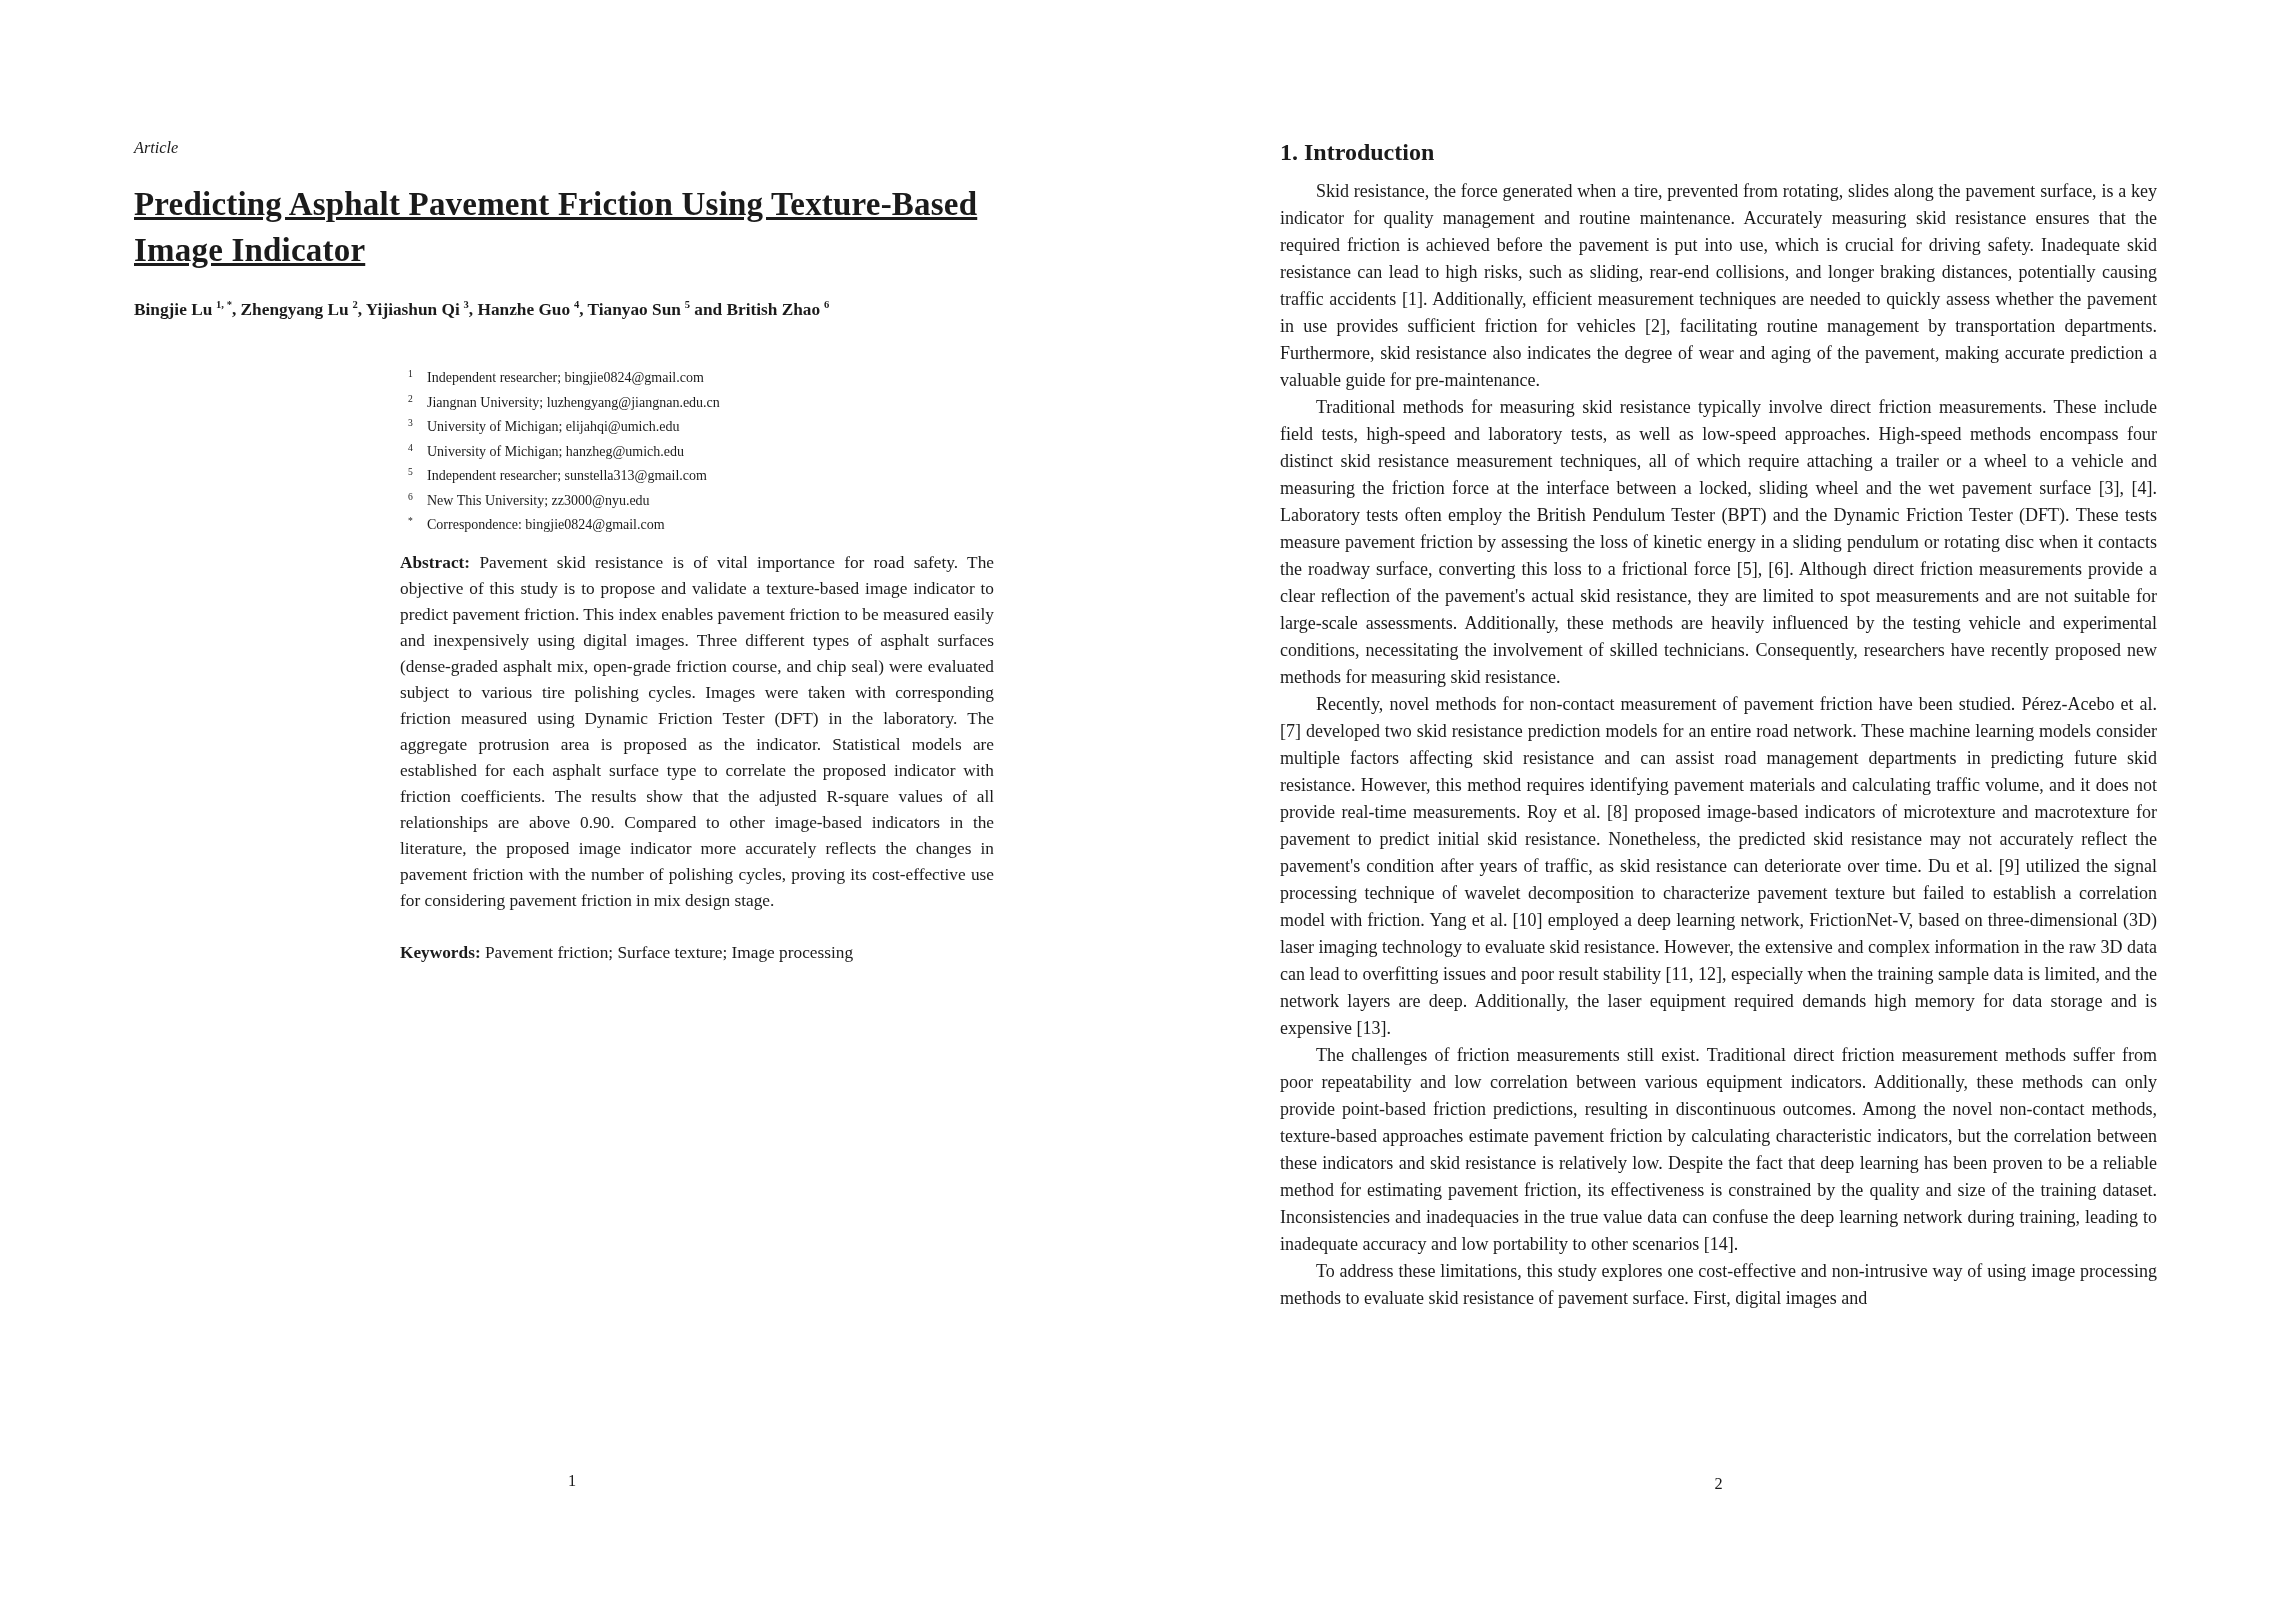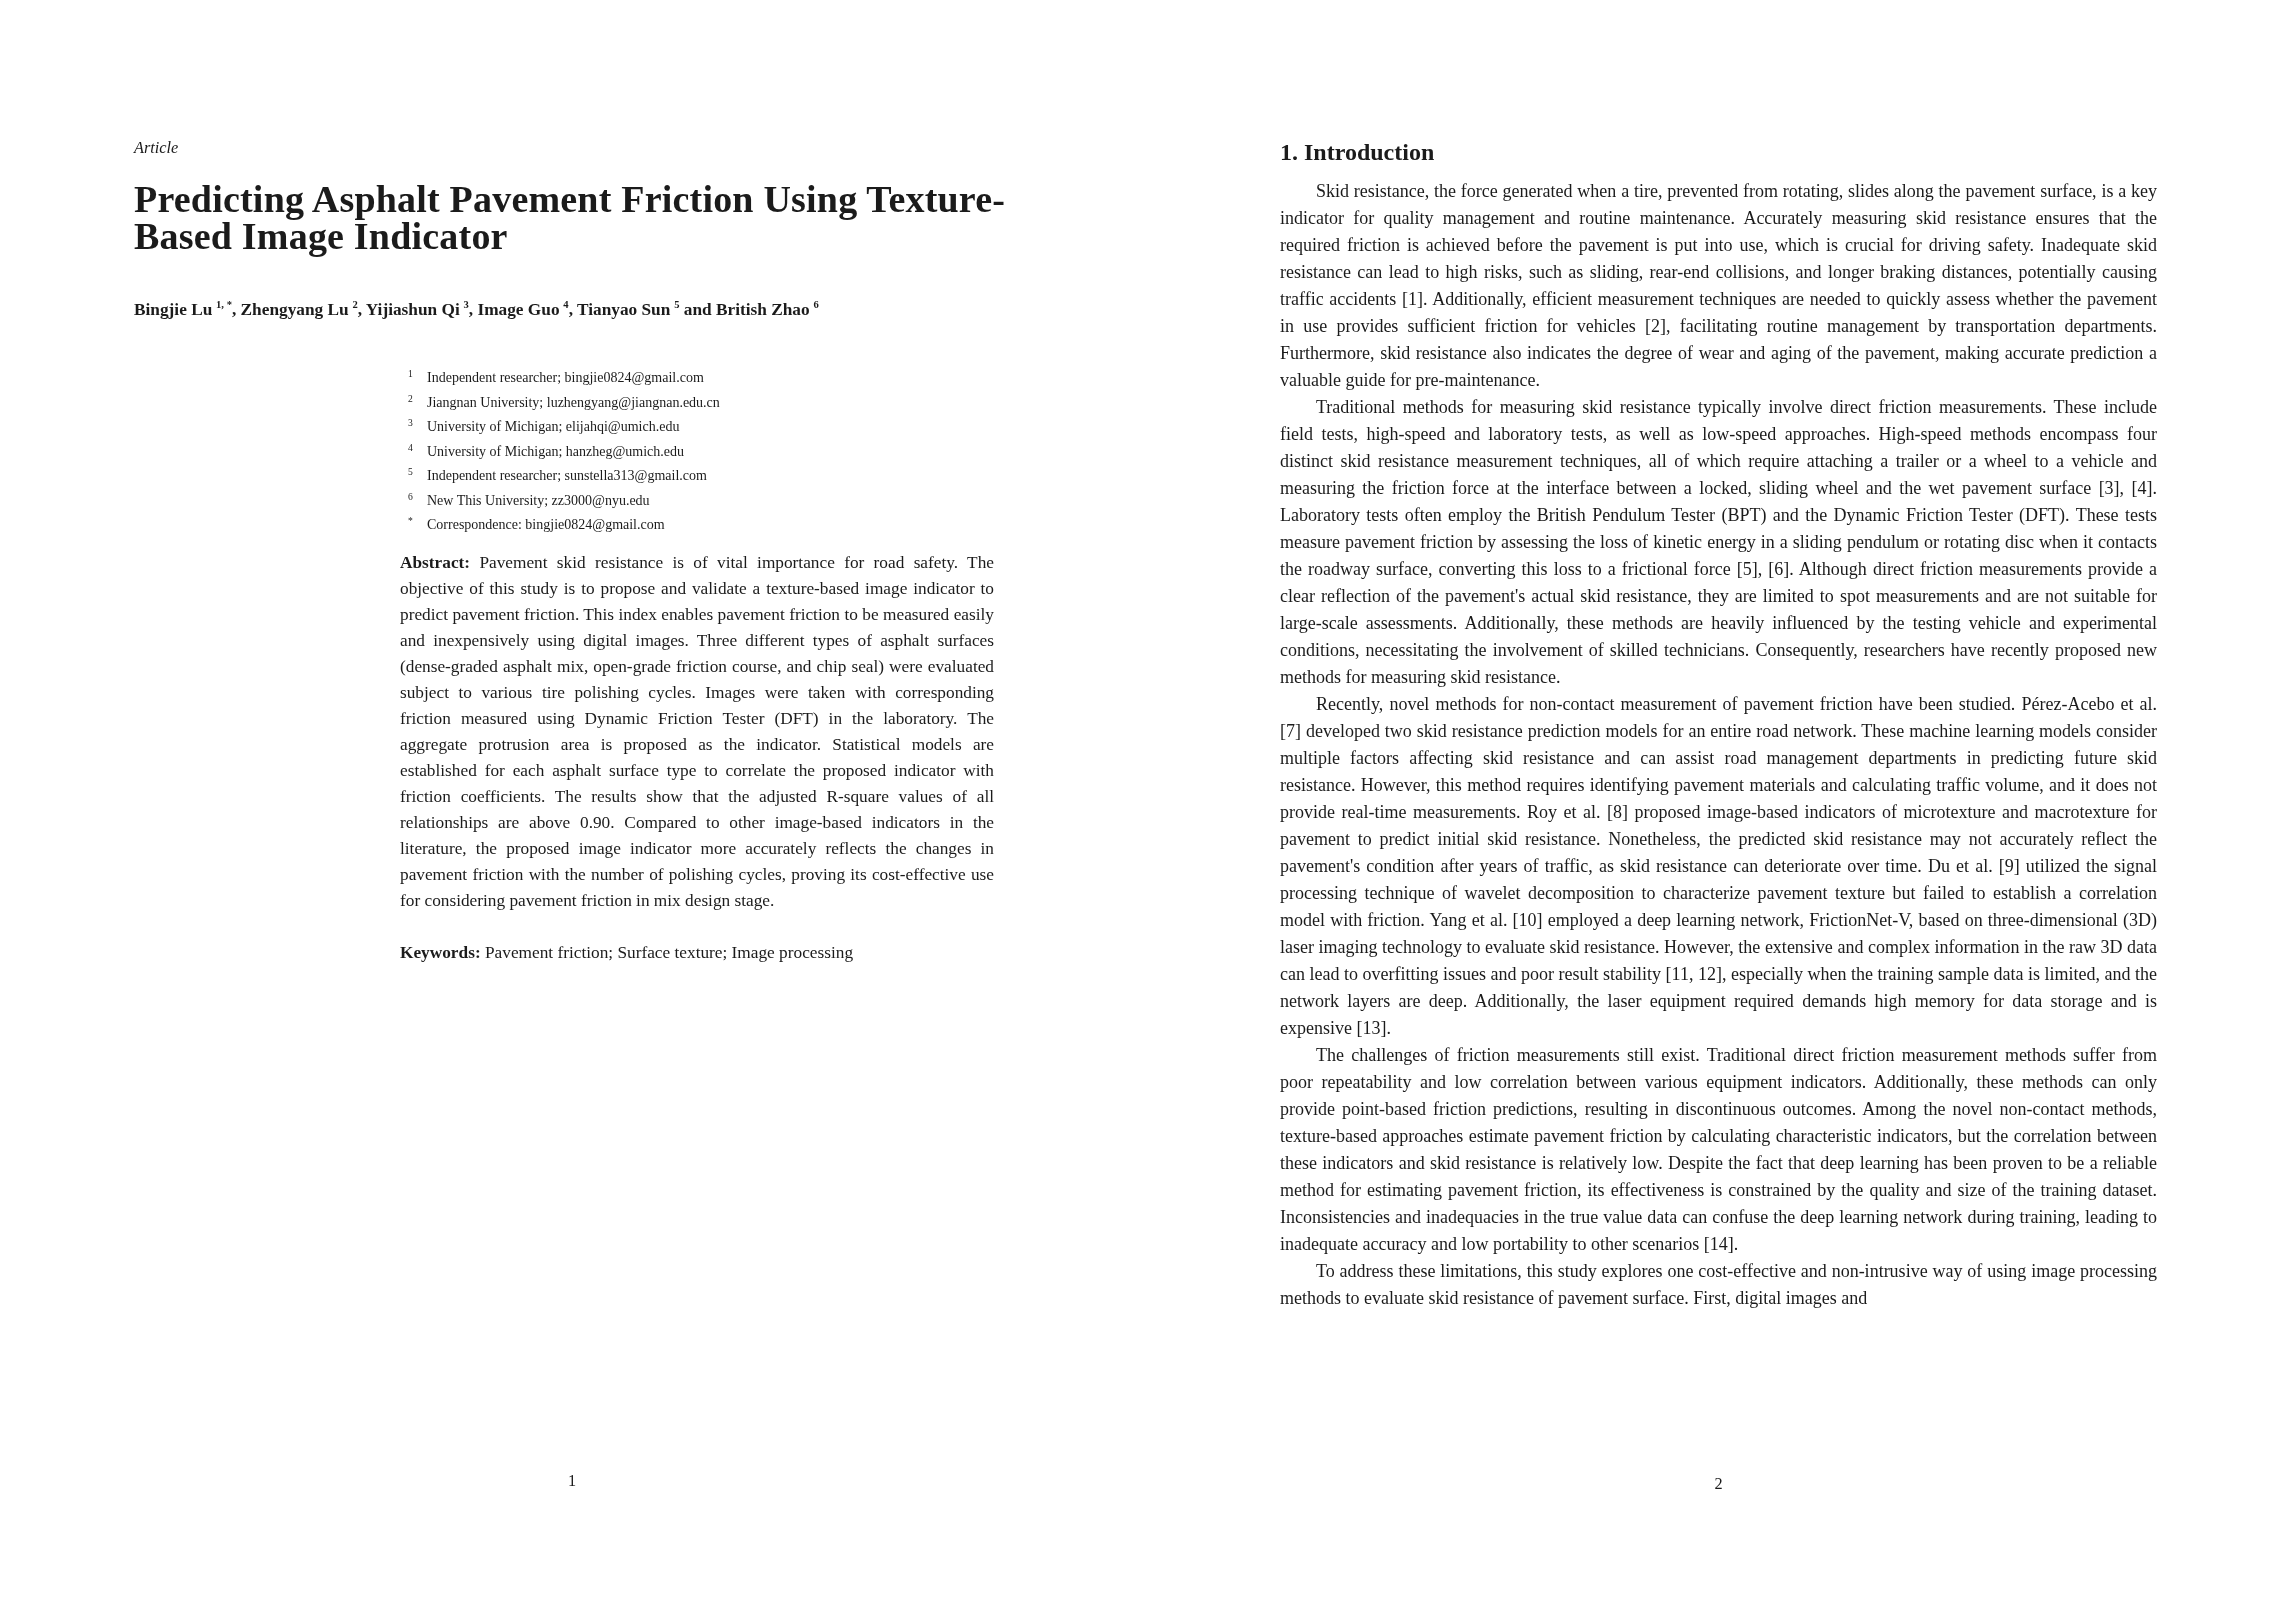--- a/index.html
+++ b/index.html
@@ -13,22 +13,23 @@
   }
   .abs { position: absolute; }
 
   
   .article-label {
     left: 134px; top: 137px; width: 384px;
     font-style: italic; font-size: 16.3px; line-height: 21px;
   }
   .paper-title {
     left: 134px; top: 181px; width: 898px;
-    font-size: 38px; font-weight: bold; line-height: 37px;
+    font-size: 33px; font-weight: bold; line-height: 46px;
     letter-spacing: 0.2px;
+    text-decoration: underline;
   }
   .author-byline {
     left: 134px; top: 299px; width: 922px;
     font-size: 17.3px; font-weight: bold; white-space: nowrap;
   }
   .author-byline sup {
     font-size: 10.6px; font-weight: bold;
     margin-left: 3.8px; vertical-align: 6.7px;
   }
   .affiliation-list {
@@ -78,21 +79,21 @@
 
 <div class="abs author-byline">
   
 
     <span><span>Bingjie Lu</span><sup>1, *</sup><span>, </span></span>
   
     <span><span>Zhengyang Lu</span><sup>2</sup><span>, </span></span>
   
     <span><span>Yijiashun Qi</span><sup>3</sup><span>, </span></span>
   
-    <span><span>Image Guo</span><sup>4</sup><span>, </span></span>
+    <span><span>Hanzhe Guo</span><sup>4</sup><span>, </span></span>
   
     <span><span>Tianyao Sun</span><sup>5</sup><span> and </span></span>
   
     <span><span>British Zhao</span><sup>6</sup><span></span></span>
   </div>
 
 <div class="abs affiliation-list">
 
     <div class="affiliation-item"><span class="aff-sup">1</span><span>Independent researcher; bingjie0824@gmail.com</span></div>
 

